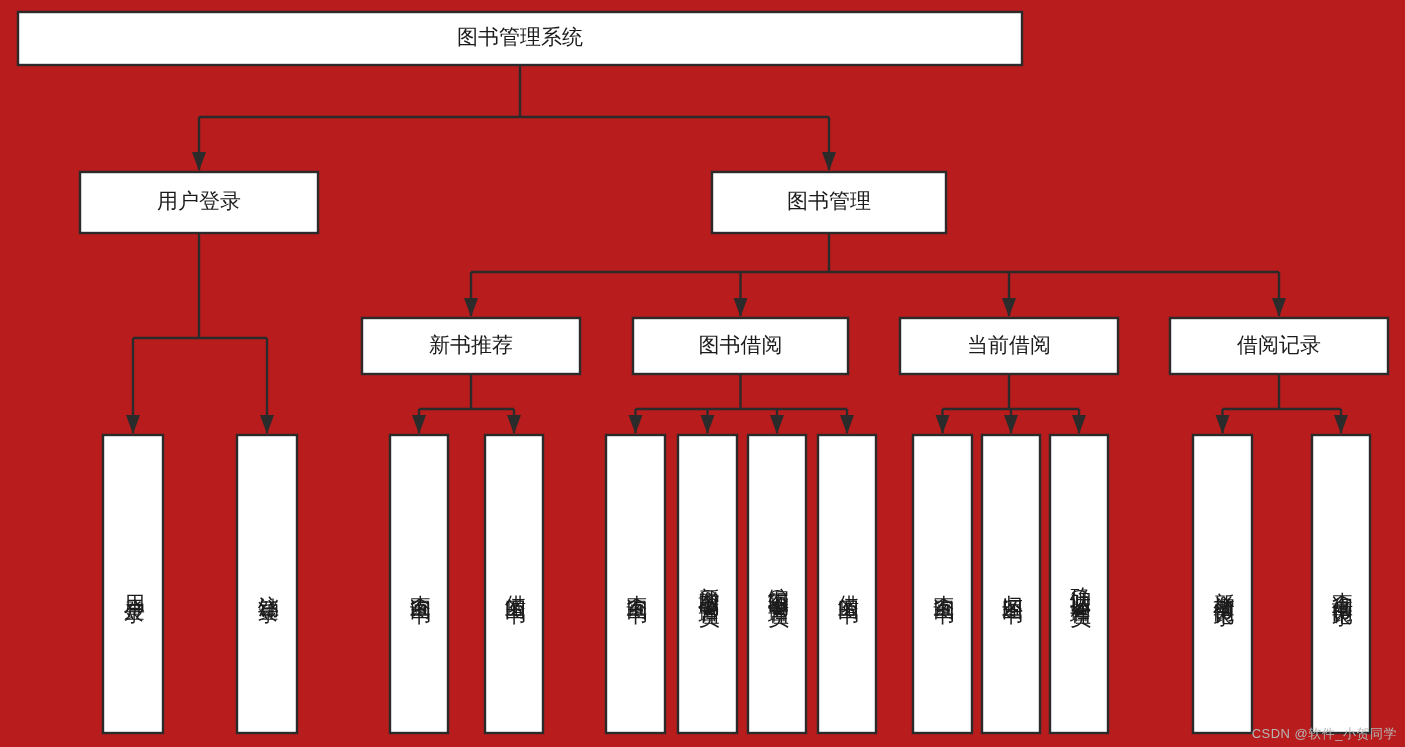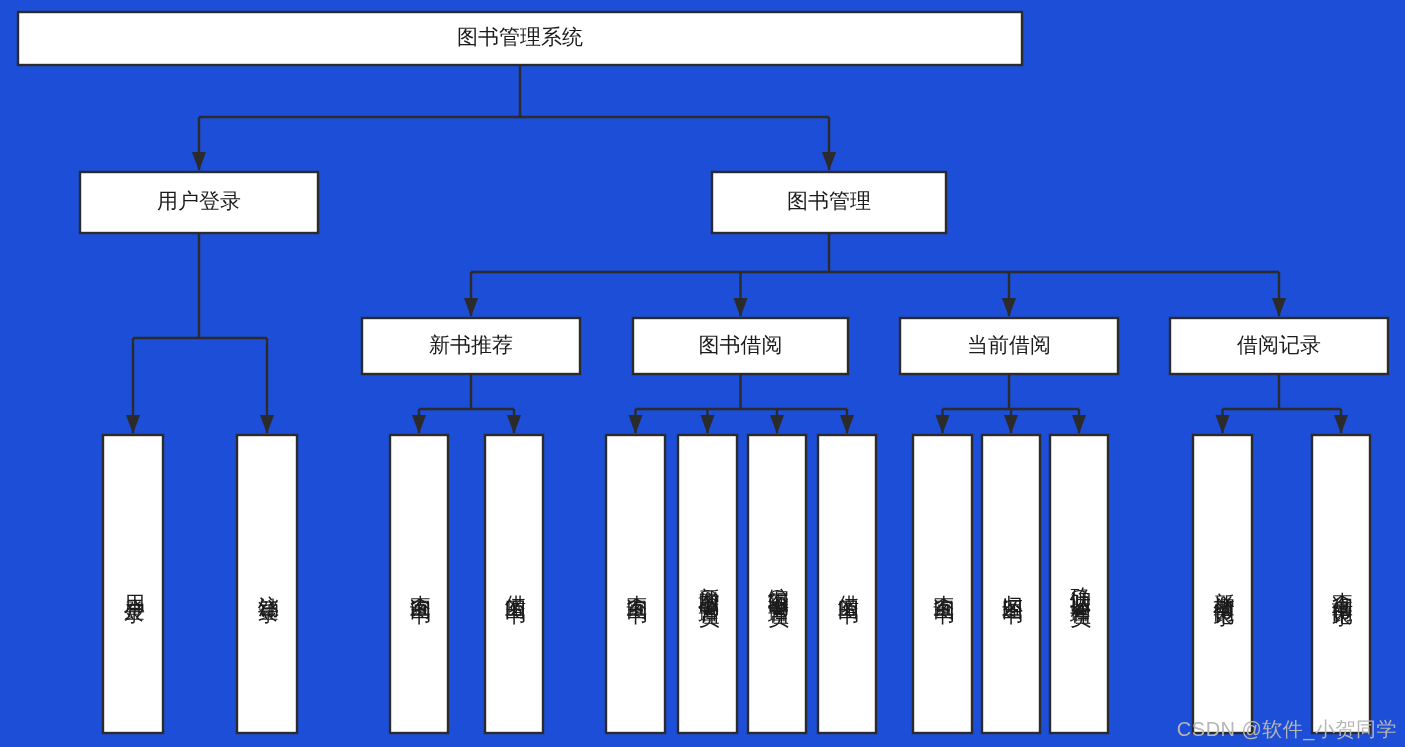--- a/index.html
+++ b/index.html
@@ -7,21 +7,21 @@
     padding: 0;
     background: #ffffff;
   }
   body {
     font-family: "Liberation Sans", "DejaVu Sans", sans-serif;
   }
   #diagram-root {
     position: relative;
     width: 1405px;
     height: 747px;
-    background: #1d4ed8;
+    background: #b91c1c;
     overflow: hidden;
   }
   svg.flow {
     position: absolute;
     left: 0;
     top: 0;
     width: 1405px;
     height: 747px;
   }
   .node-box {
@@ -48,21 +48,21 @@
   text.node-label.vertical {
     font-size: 21px;
     writing-mode: vertical-rl;
     text-orientation: upright;
     letter-spacing: 3px;
   }
   .watermark {
     position: absolute;
     right: 8px;
     bottom: 4px;
-    font-size: 20px;
+    font-size: 13px;
     color: #b6b6b6;
     font-family: "Liberation Sans", "DejaVu Sans", sans-serif;
     white-space: nowrap;
     letter-spacing: 0.5px;
   }
 </style>
 </head>
 <body>
 
 <div id="diagram-root">

